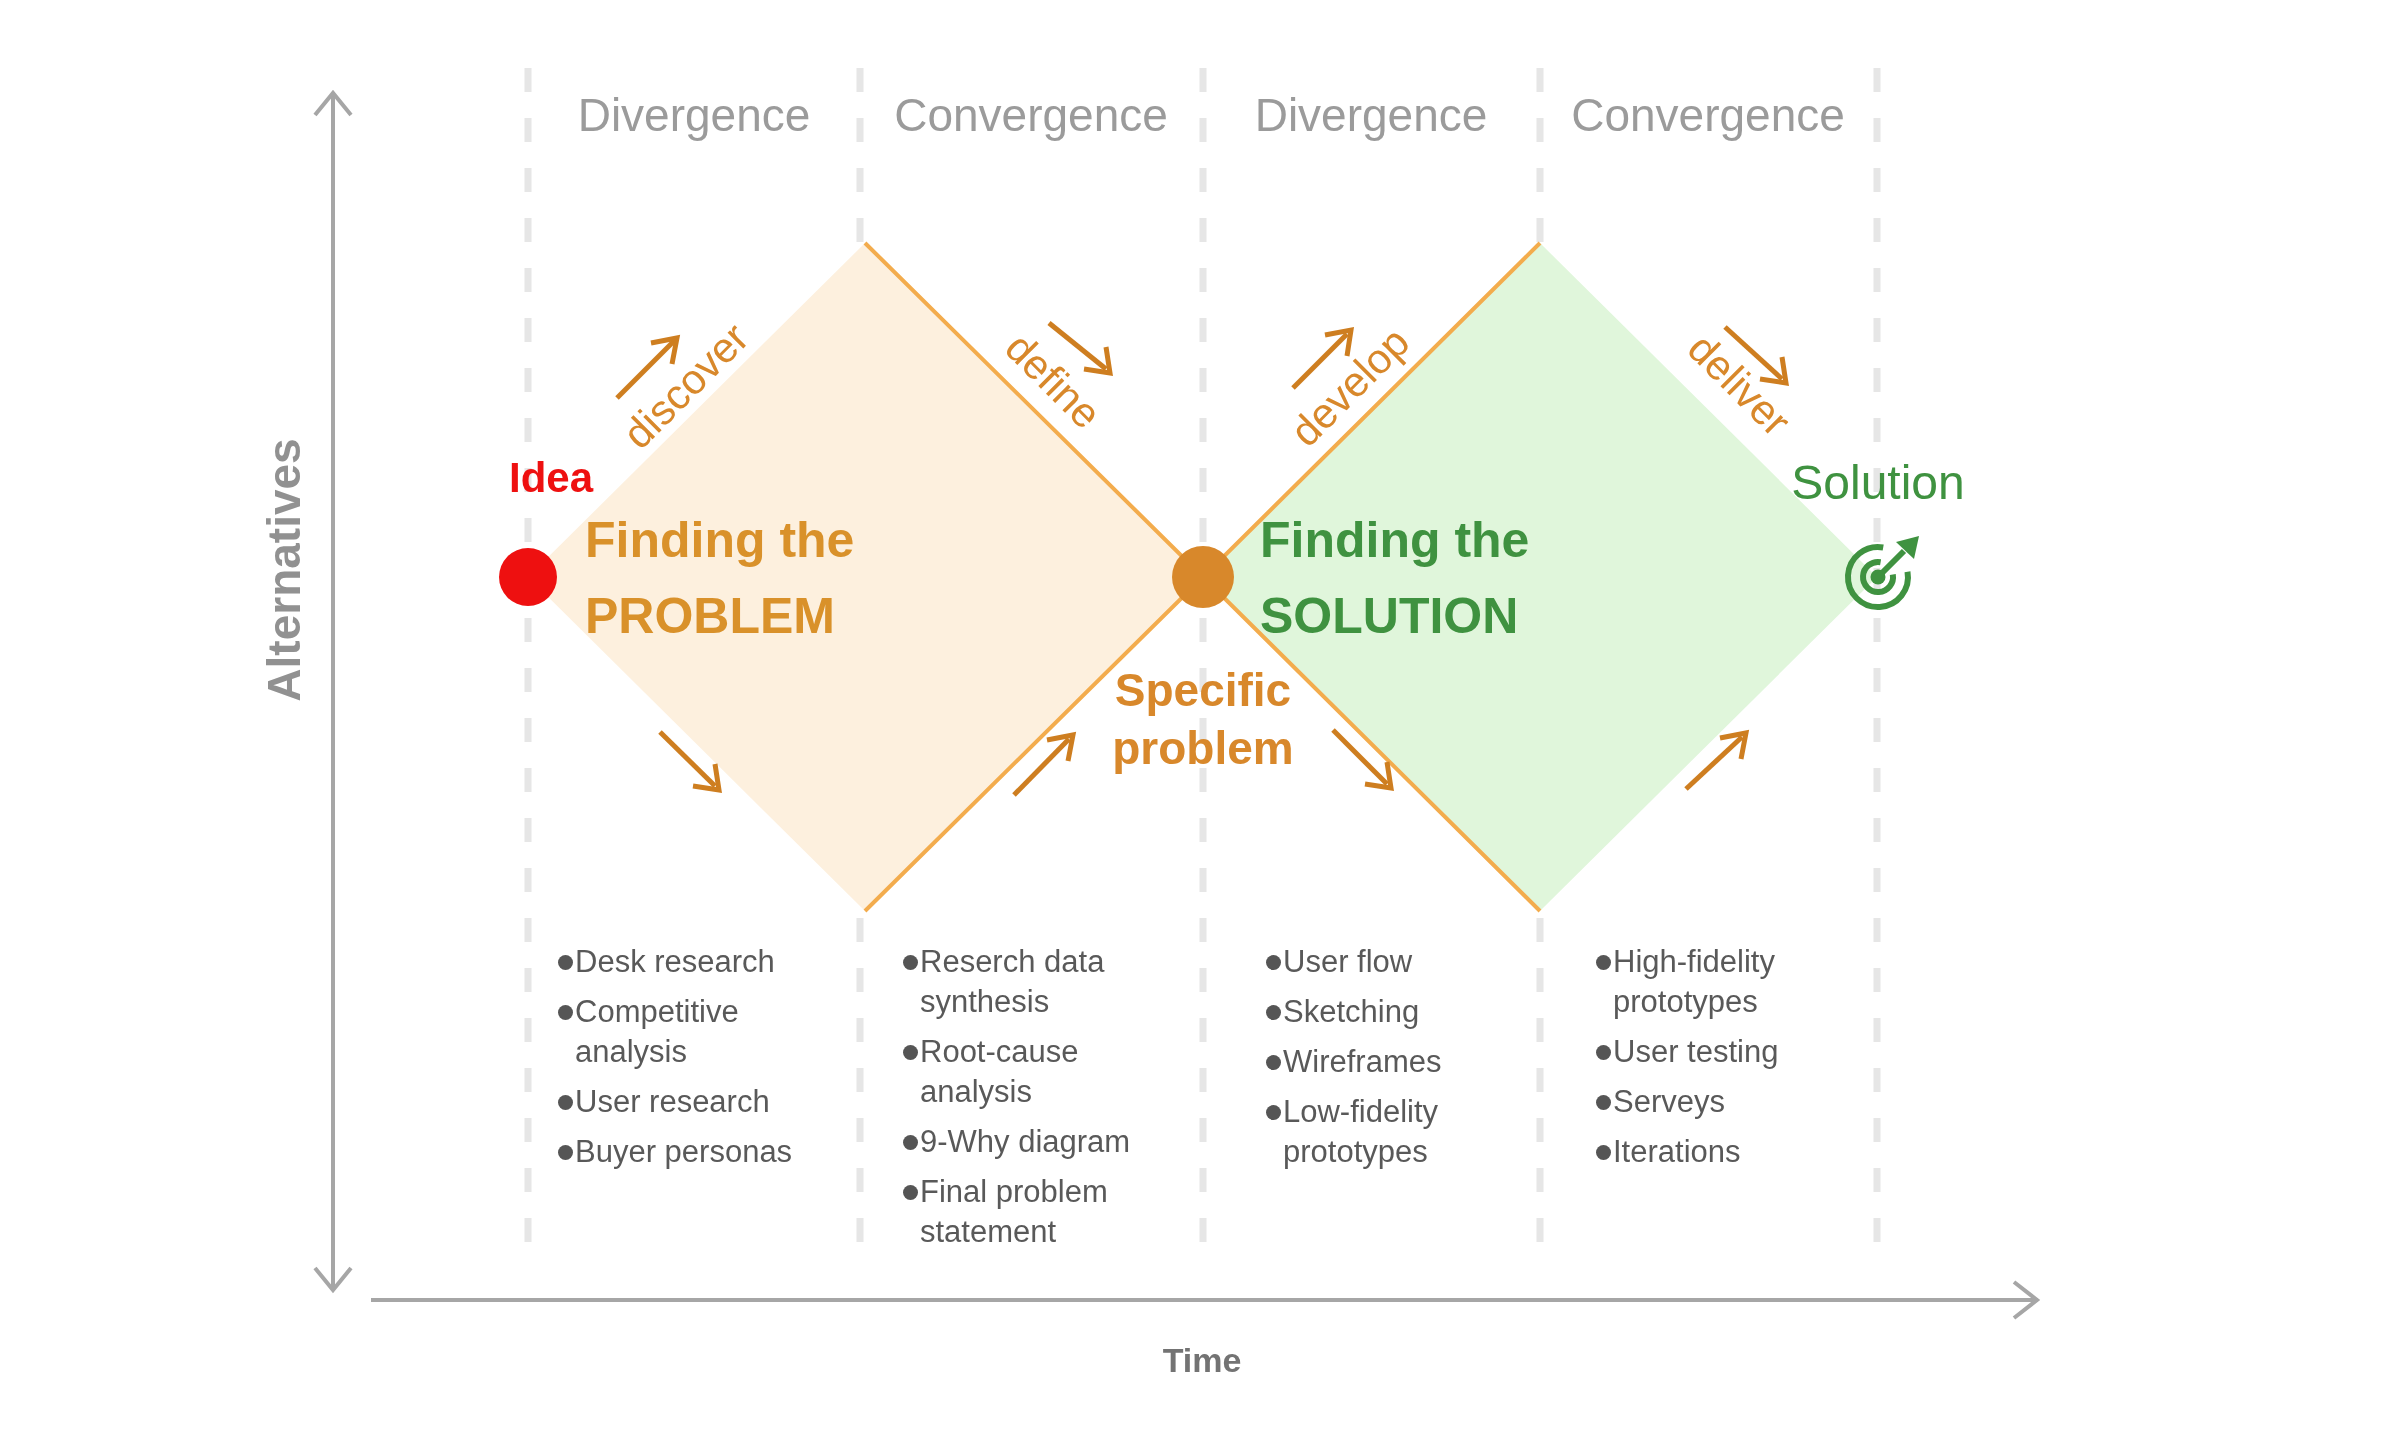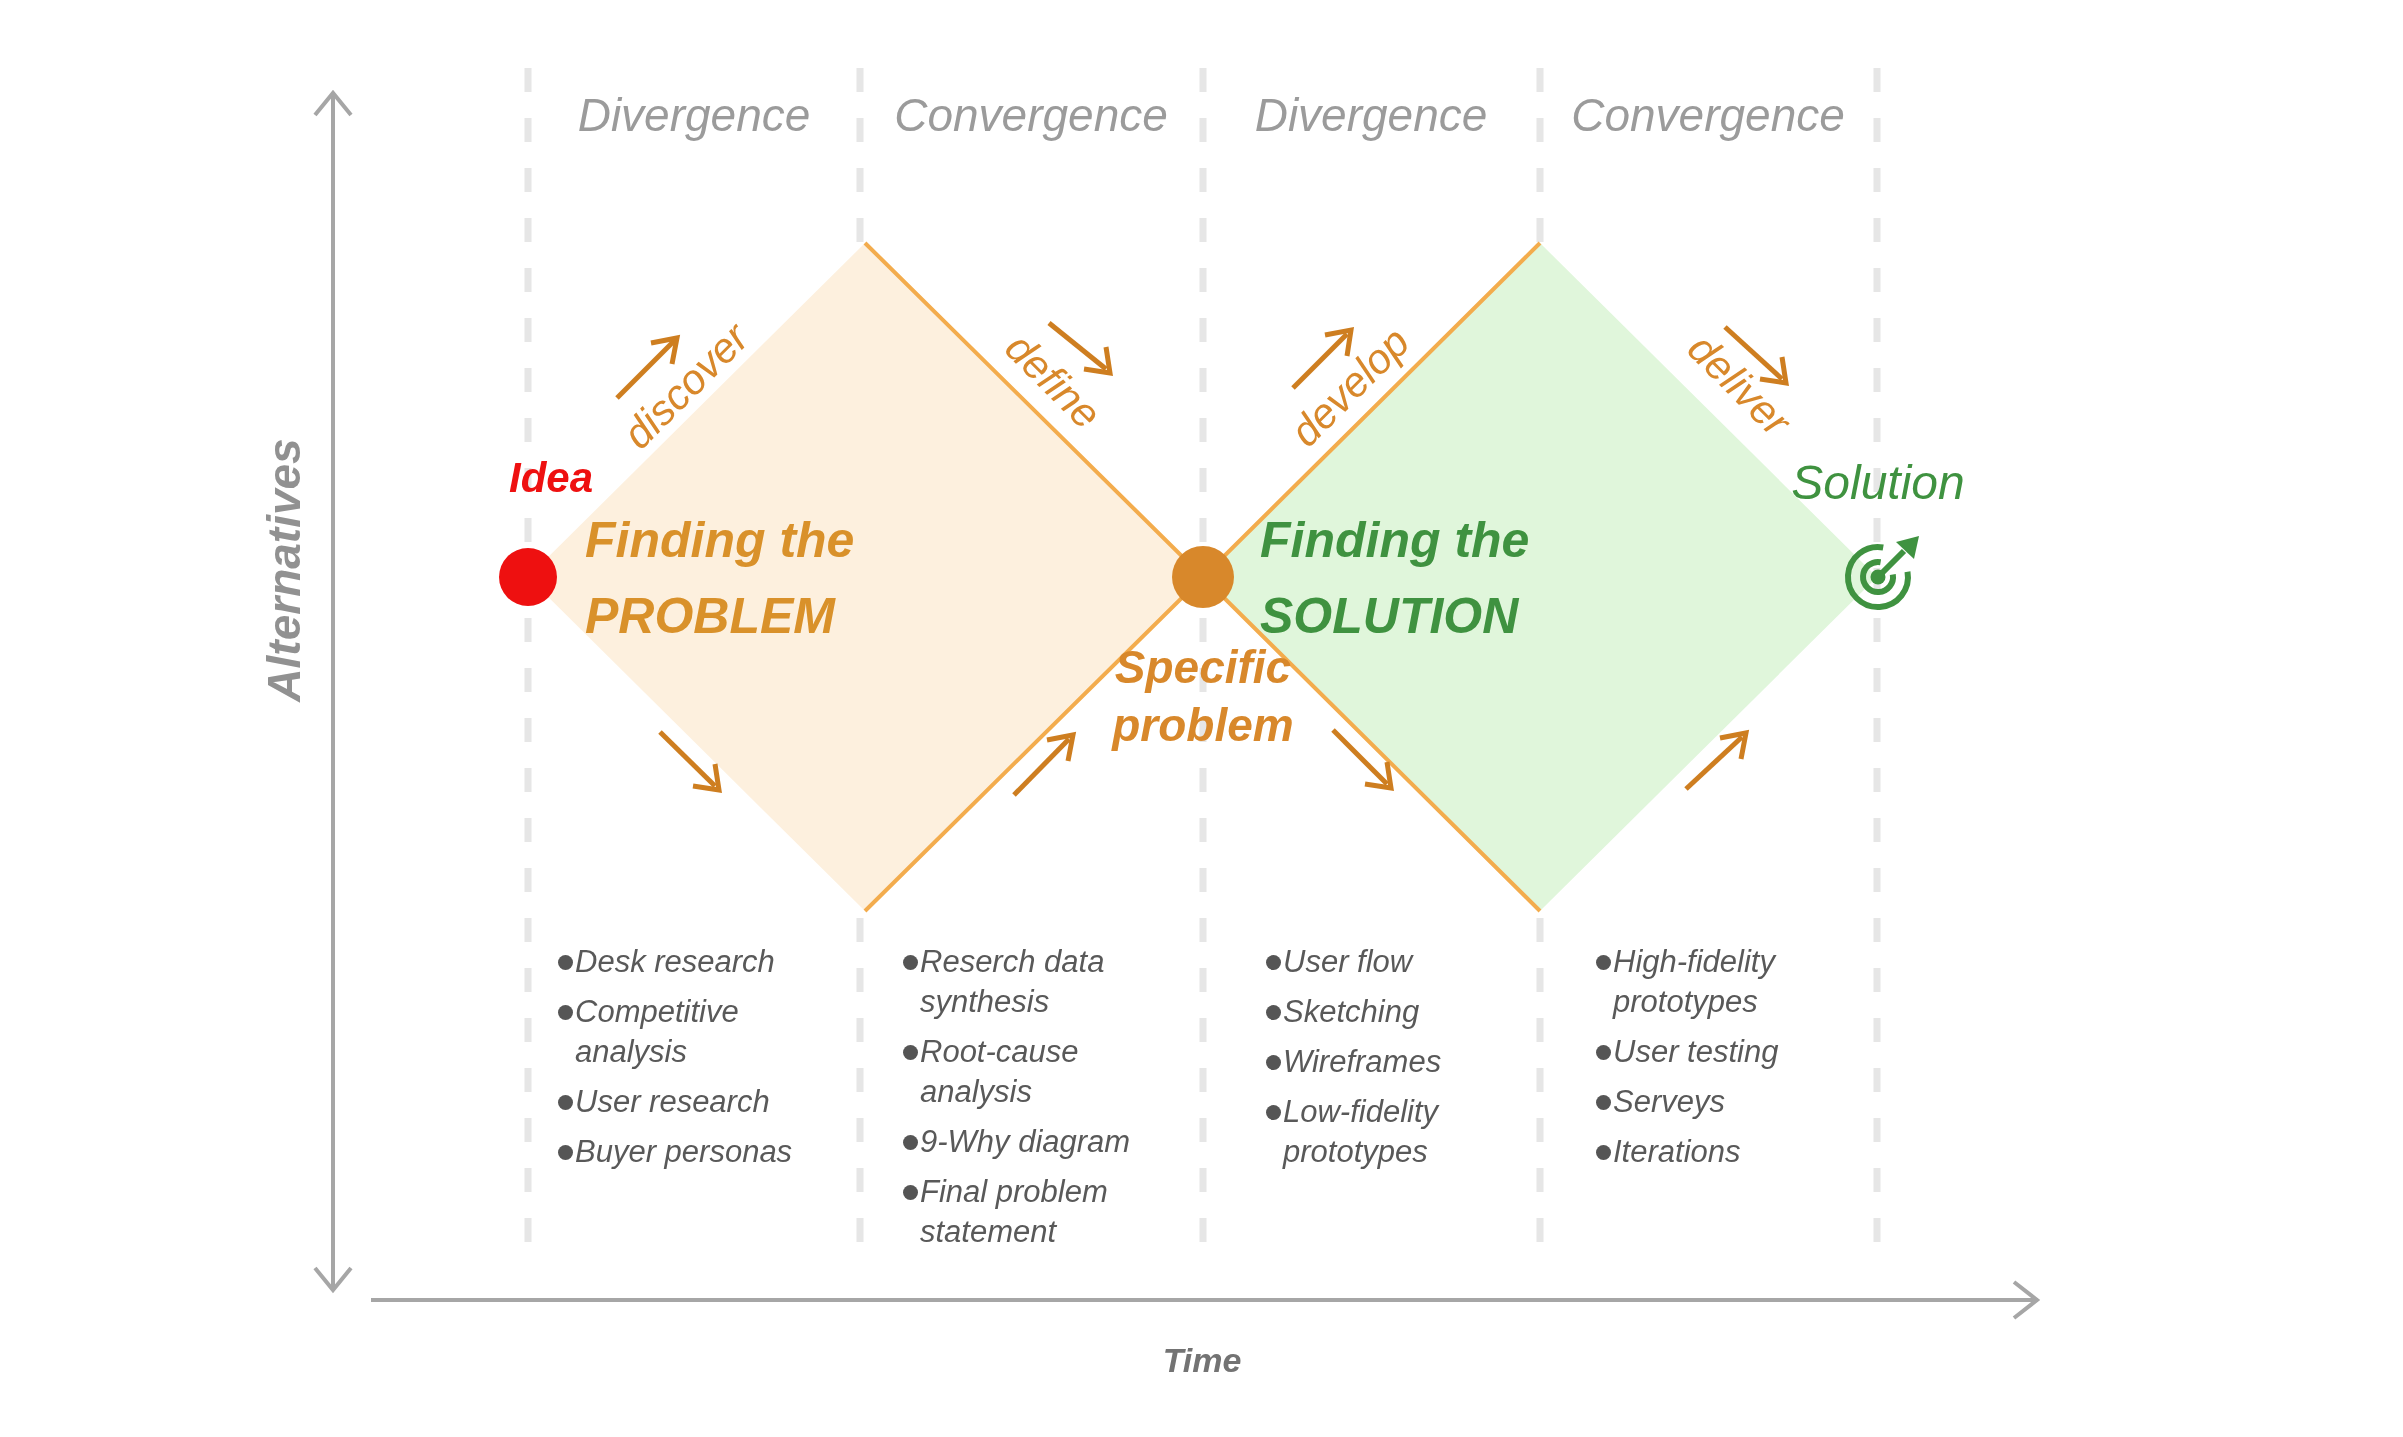--- a/index.html
+++ b/index.html
@@ -12,21 +12,21 @@
     --green:#3F9240;
     --green-fill:#E0F6DB;
     --gray-label:#9B9B9B;
     --gray-axis:#A6A6A6;
     --list-text:#595959;
     --dash:#E6E6E6;
   }
   *{margin:0;padding:0;box-sizing:border-box;}
   html,body{background:#fff;}
   body{font-family:"Liberation Sans",sans-serif;}
-  .canvas{position:relative;width:2403px;height:1437px;background:#fff;overflow:hidden;font-style:italic;}
+  .canvas{position:relative;width:2403px;height:1437px;background:#fff;overflow:hidden;}
   .layer{position:absolute;left:0;top:0;width:2403px;height:1437px;}
 
   .phase-label{
     position:absolute;top:88px;transform:translateX(-50%);
     font-size:46px;color:var(--gray-label);font-weight:400;white-space:nowrap;
   }
   .diamond-title{
     position:absolute;width:560px;transform:translate(-50%,-50%);
     text-align:left;font-size:50px;line-height:76px;font-weight:700;white-space:nowrap;
   }
@@ -154,21 +154,21 @@
     <div>Finding the</div>
     <div>SOLUTION</div>
   </div>
 
   <div class="stage-label" style="left:686px;top:386px">discover</div>
   <div class="stage-label cw" style="left:1053px;top:381px">define</div>
   <div class="stage-label" style="left:1350px;top:387px">develop</div>
   <div class="stage-label cw" style="left:1739px;top:385px">deliver</div>
 
   <div class="milestone idea" style="left:527px;top:478px">Idea</div>
-  <div class="milestone specific" style="left:1203px;top:696px">Specific problem</div>
+  <div class="milestone specific" style="left:1203px;top:719px">Specific problem</div>
   <div class="milestone solution" style="left:1878px;top:482px">Solution</div>
 
   <div class="axis-label-y" style="left:284px;top:570px">Alternatives</div>
   <div class="axis-label-x" style="left:1202px;top:1360px">Time</div>
 
   <ul class="activity-list" style="left:558px">
 
   <li class="activity-item">
         <span class="bullet"></span>
         <span>Desk research</span>

